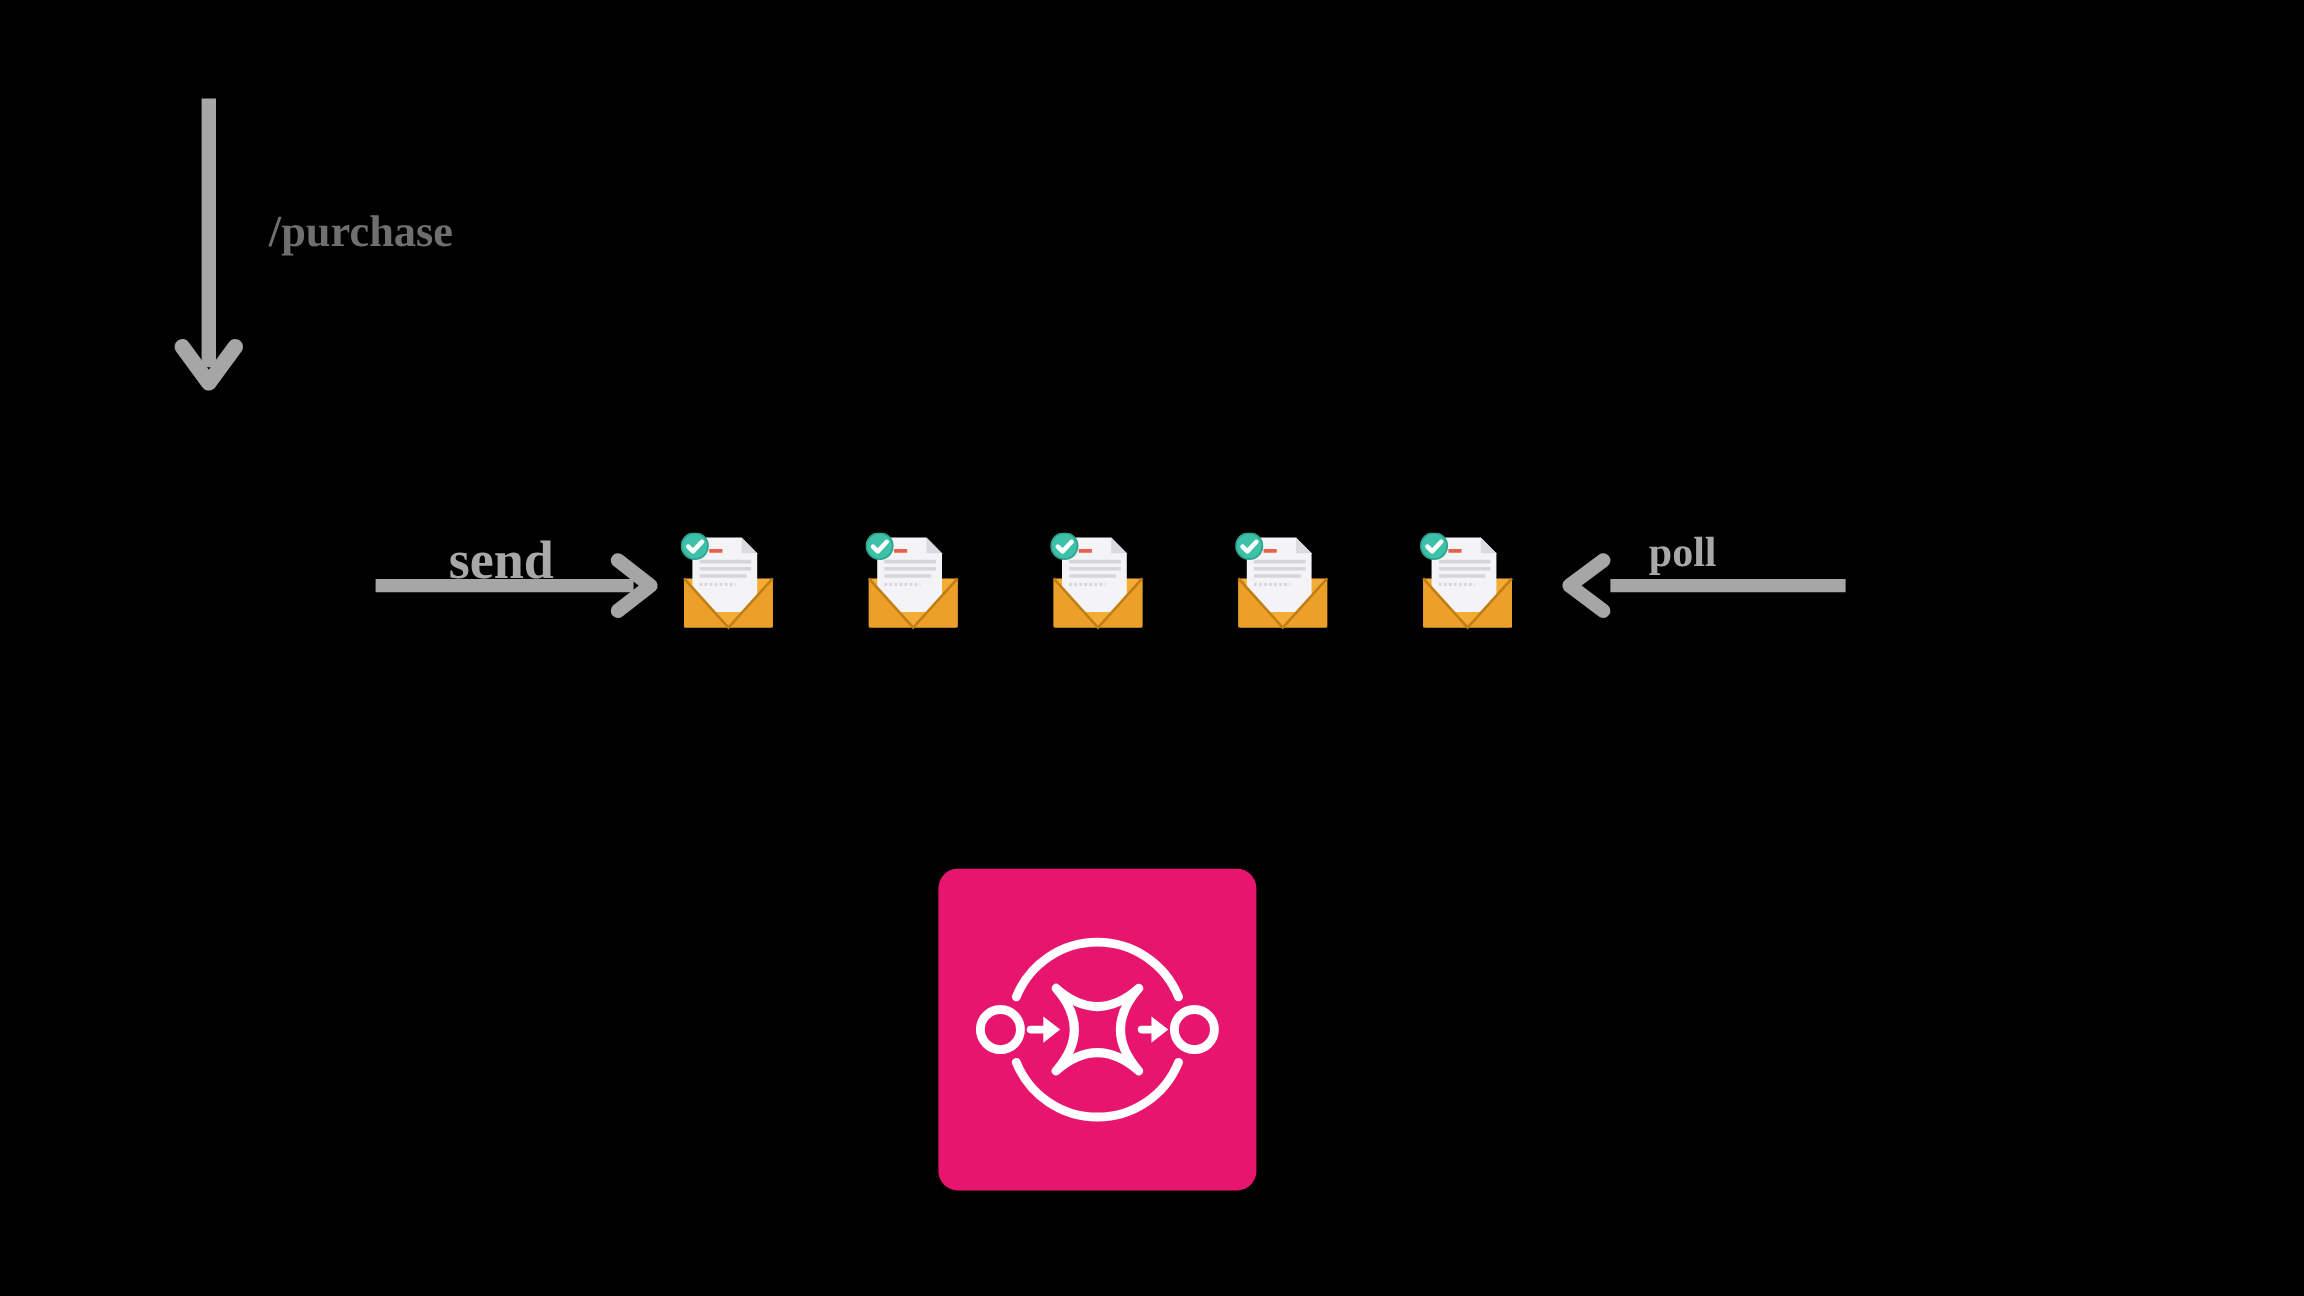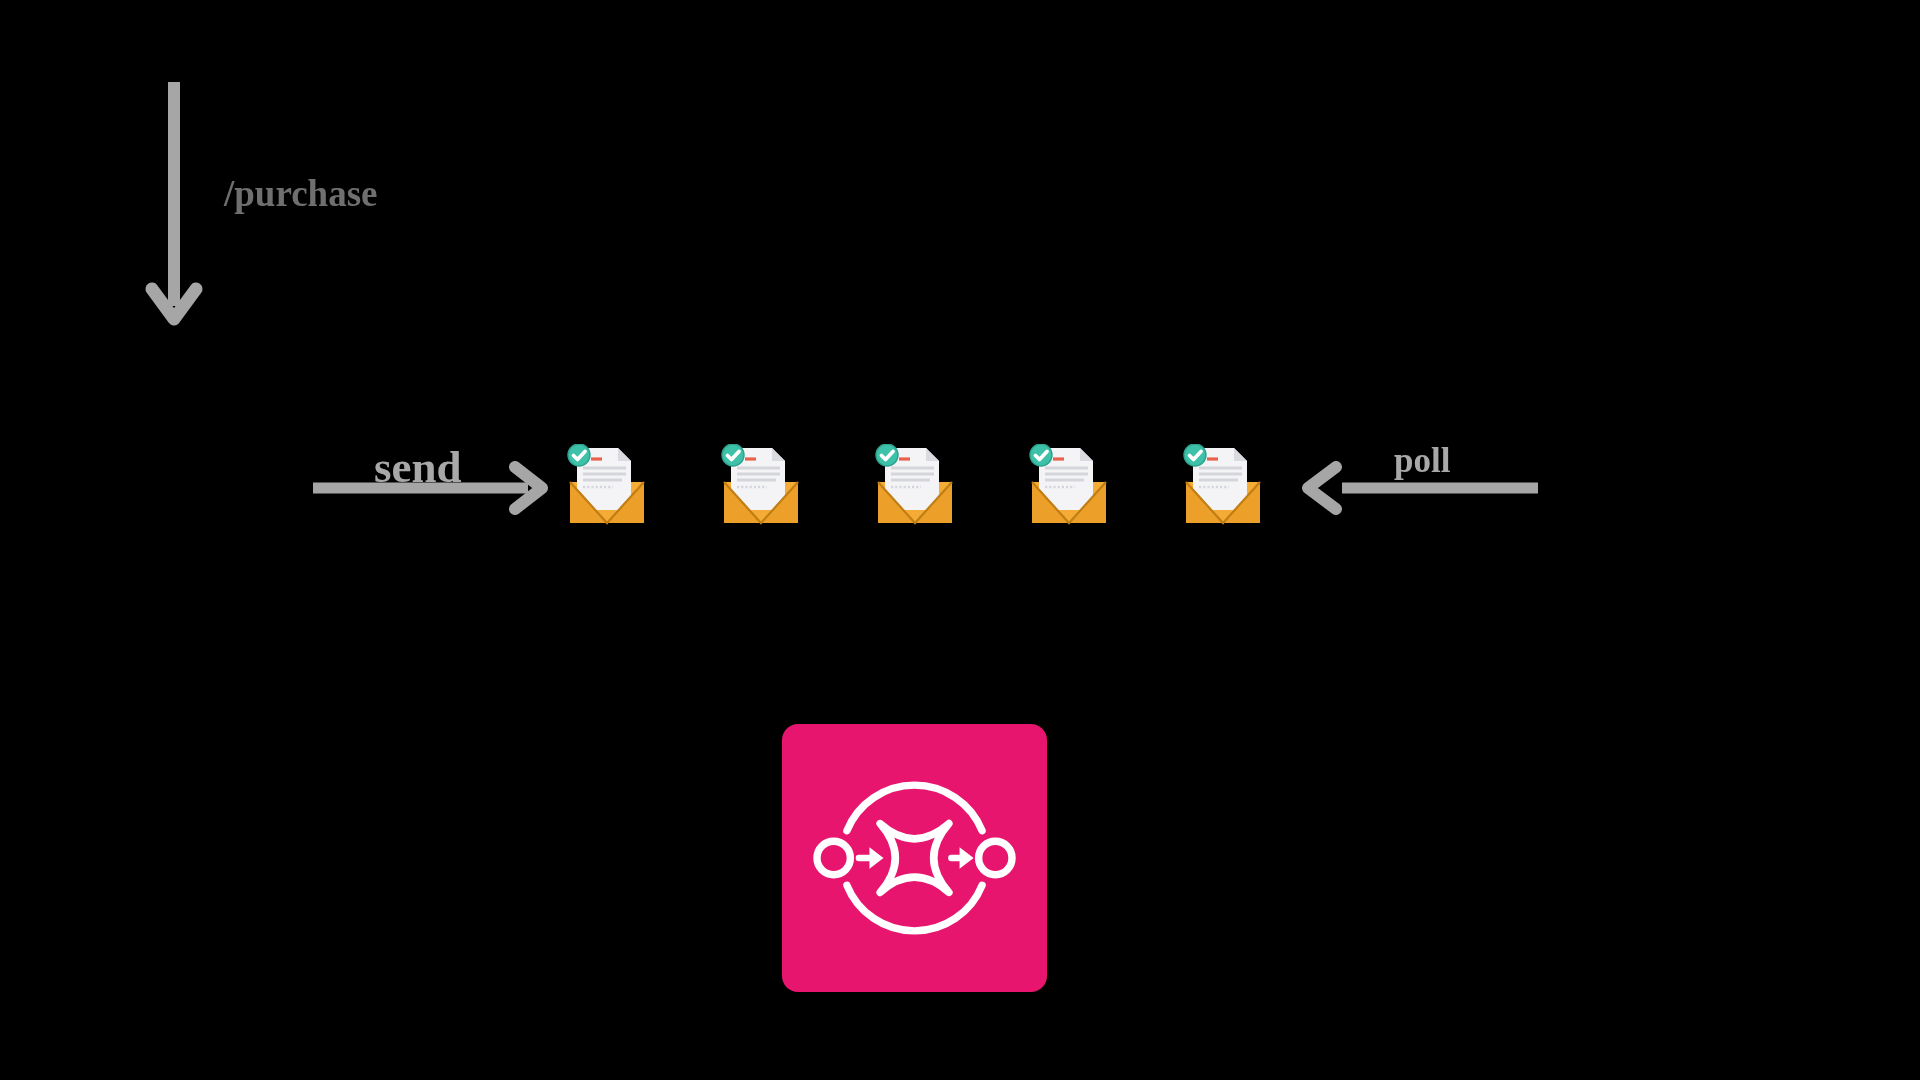--- a/index.html
+++ b/index.html
@@ -35,21 +35,20 @@
   }
   .send-label {
     left: 374px; top: 441px;
     font-size: 45px;
     color: var(--label-light-gray, #A8A8A8);
   }
   .poll-label {
     left: 1374px; top: 441px;
     font-size: 35px;
     color: var(--label-light-gray, #A8A8A8);
-    margin-left: 20px;
   }
   .queue-row {
     position: absolute;
     left: 0; top: 0;
     width: 1920px; height: 1080px;
     pointer-events: none;
   }
   .message-icon {
     position: absolute;
     width: 80px; height: 90px;

